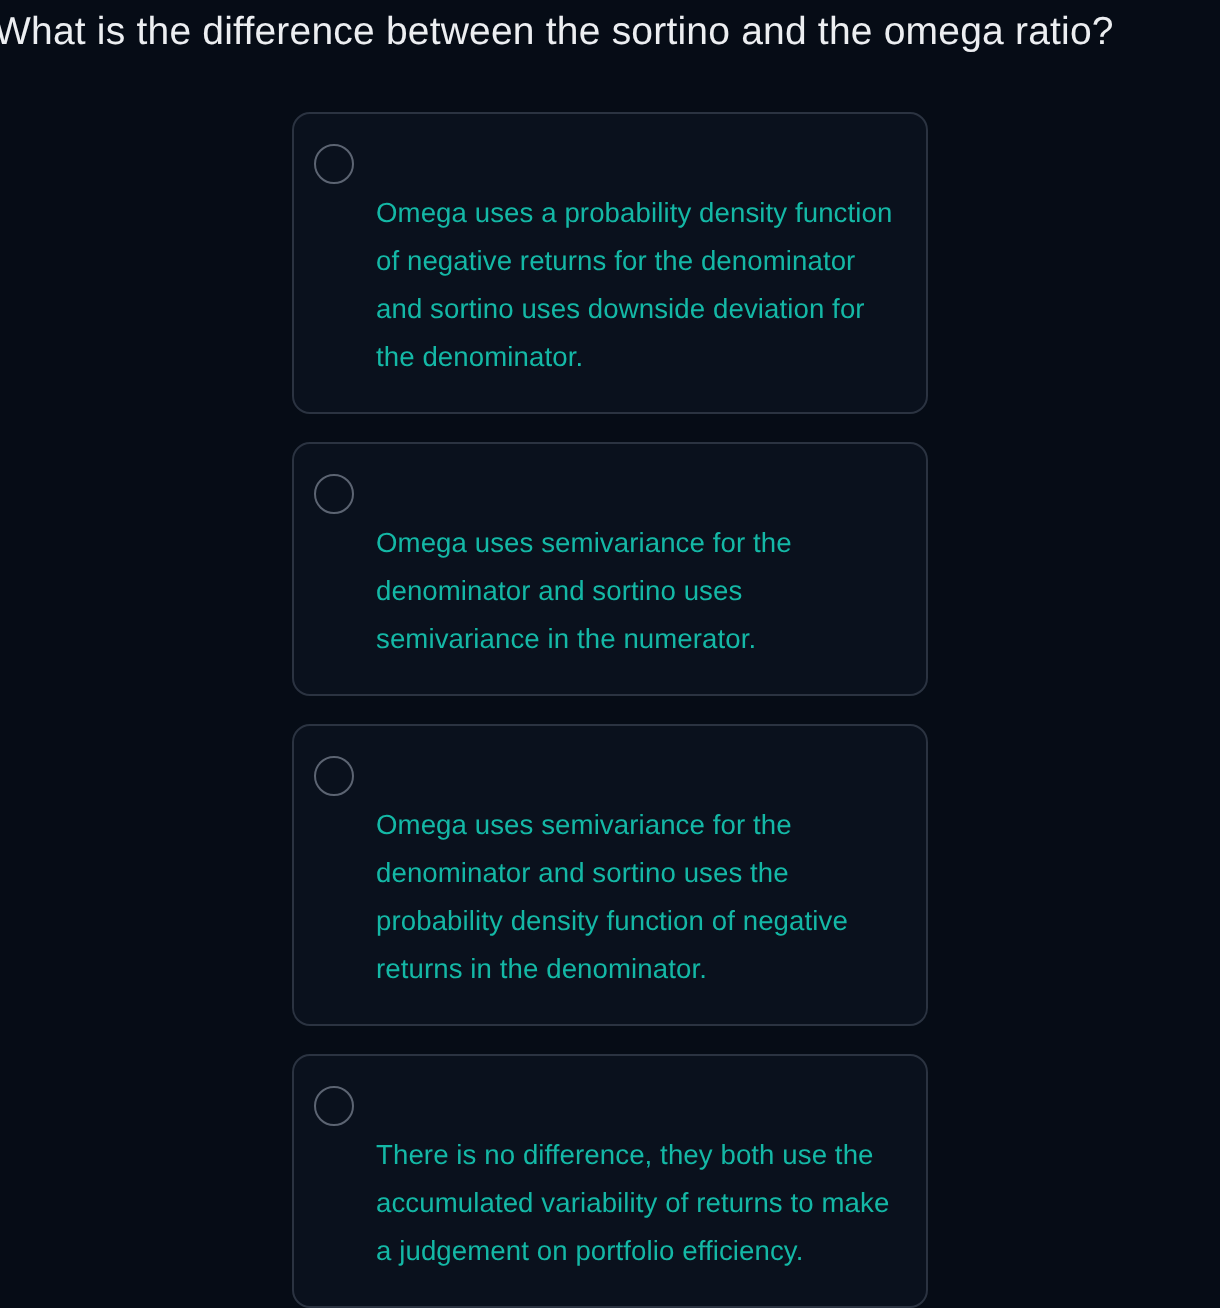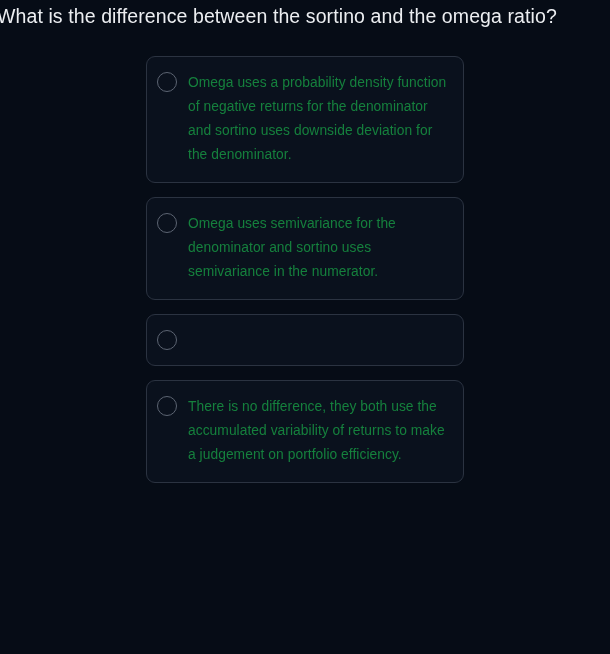--- a/index.html
+++ b/index.html
@@ -69,23 +69,24 @@
     border: 1.4px solid #5c6472;
     border-radius: 50%;
     background: transparent;
     box-sizing: border-box;
   }
 
   .option-text {
     flex: 1 1 auto;
     font-size: 13.8px;
     line-height: 24px;
-    color: #15803d;
+    color: #14b8a6;
     letter-spacing: 0.05px;
     padding-top: 0px;
+    margin-top: 24px;
   }
 </style>
 </head>
 <body>
 
 <div class="screen">
 
   <div class="question-title">What is the difference between the sortino and the omega ratio?</div>
 
   <div class="options">
@@ -95,20 +96,21 @@
       <span class="option-text">Omega uses a probability density function of negative returns for the denominator and sortino uses downside deviation for the denominator.</span>
     </div>
 
     <div class="option-card">
       <span class="radio-outer"></span>
       <span class="option-text">Omega uses semivariance for the denominator and sortino uses semivariance in the numerator.</span>
     </div>
 
     <div class="option-card">
       <span class="radio-outer"></span>
+      <span class="option-text">Omega uses semivariance for the denominator and sortino uses the probability density function of negative returns in the denominator.</span>
     </div>
 
 
     <div class="option-card">
       <span class="radio-outer"></span>
       <span class="option-text">There is no difference, they both use the accumulated variability of returns to make a judgement on portfolio efficiency.</span>
     </div>
 
   </div>
 </div>

